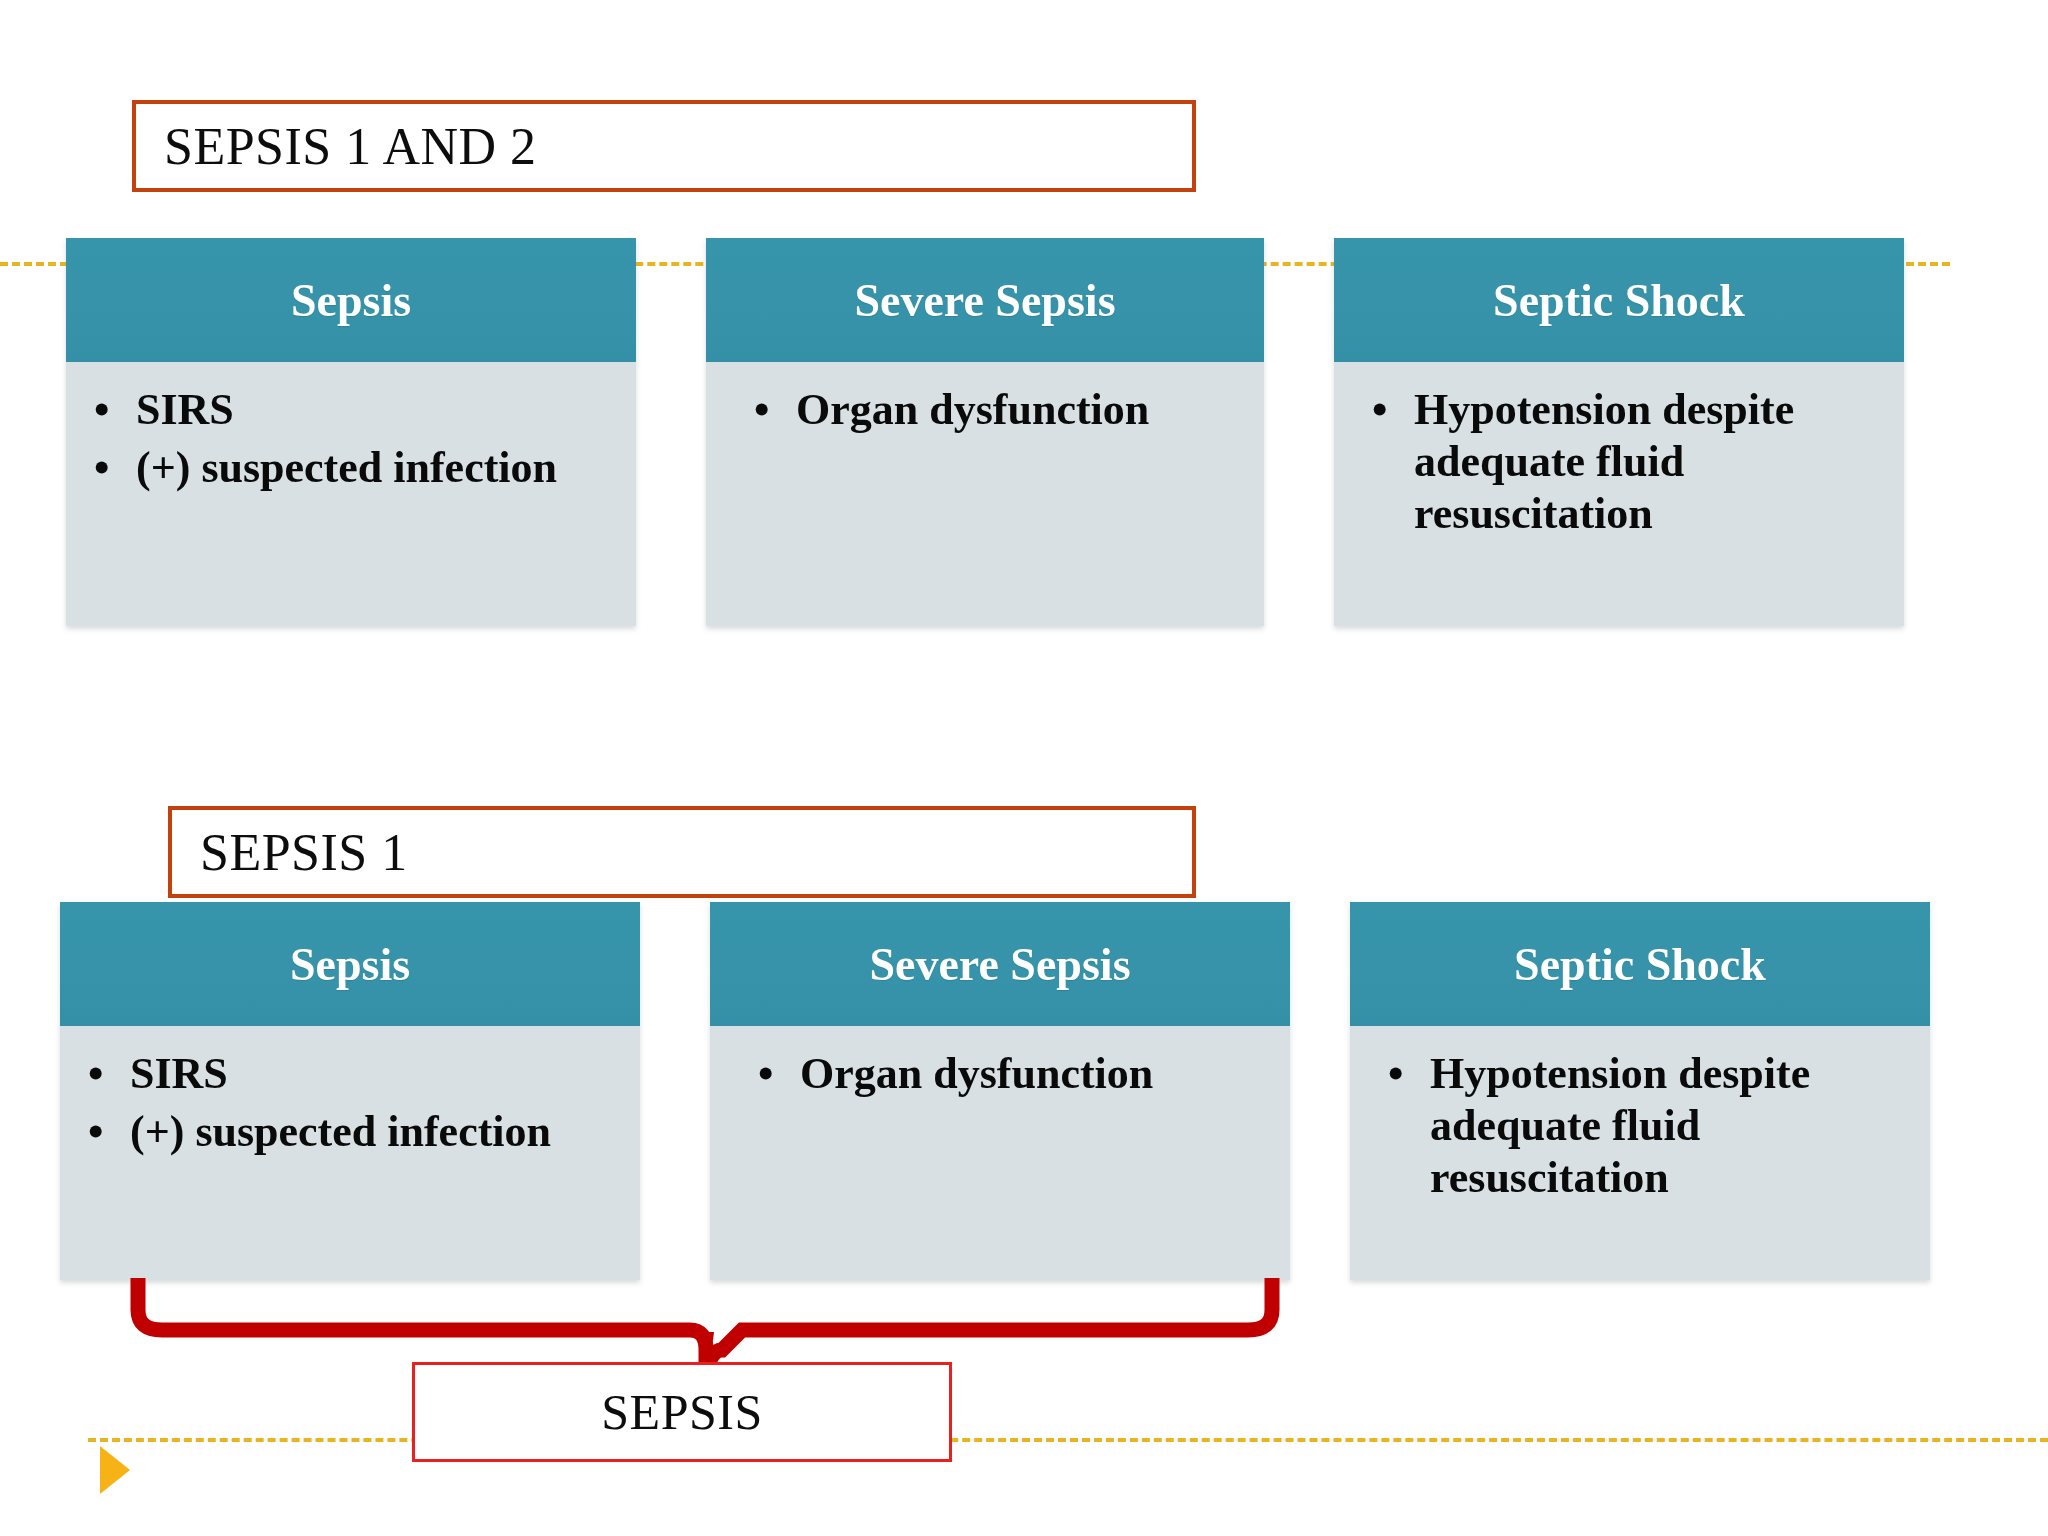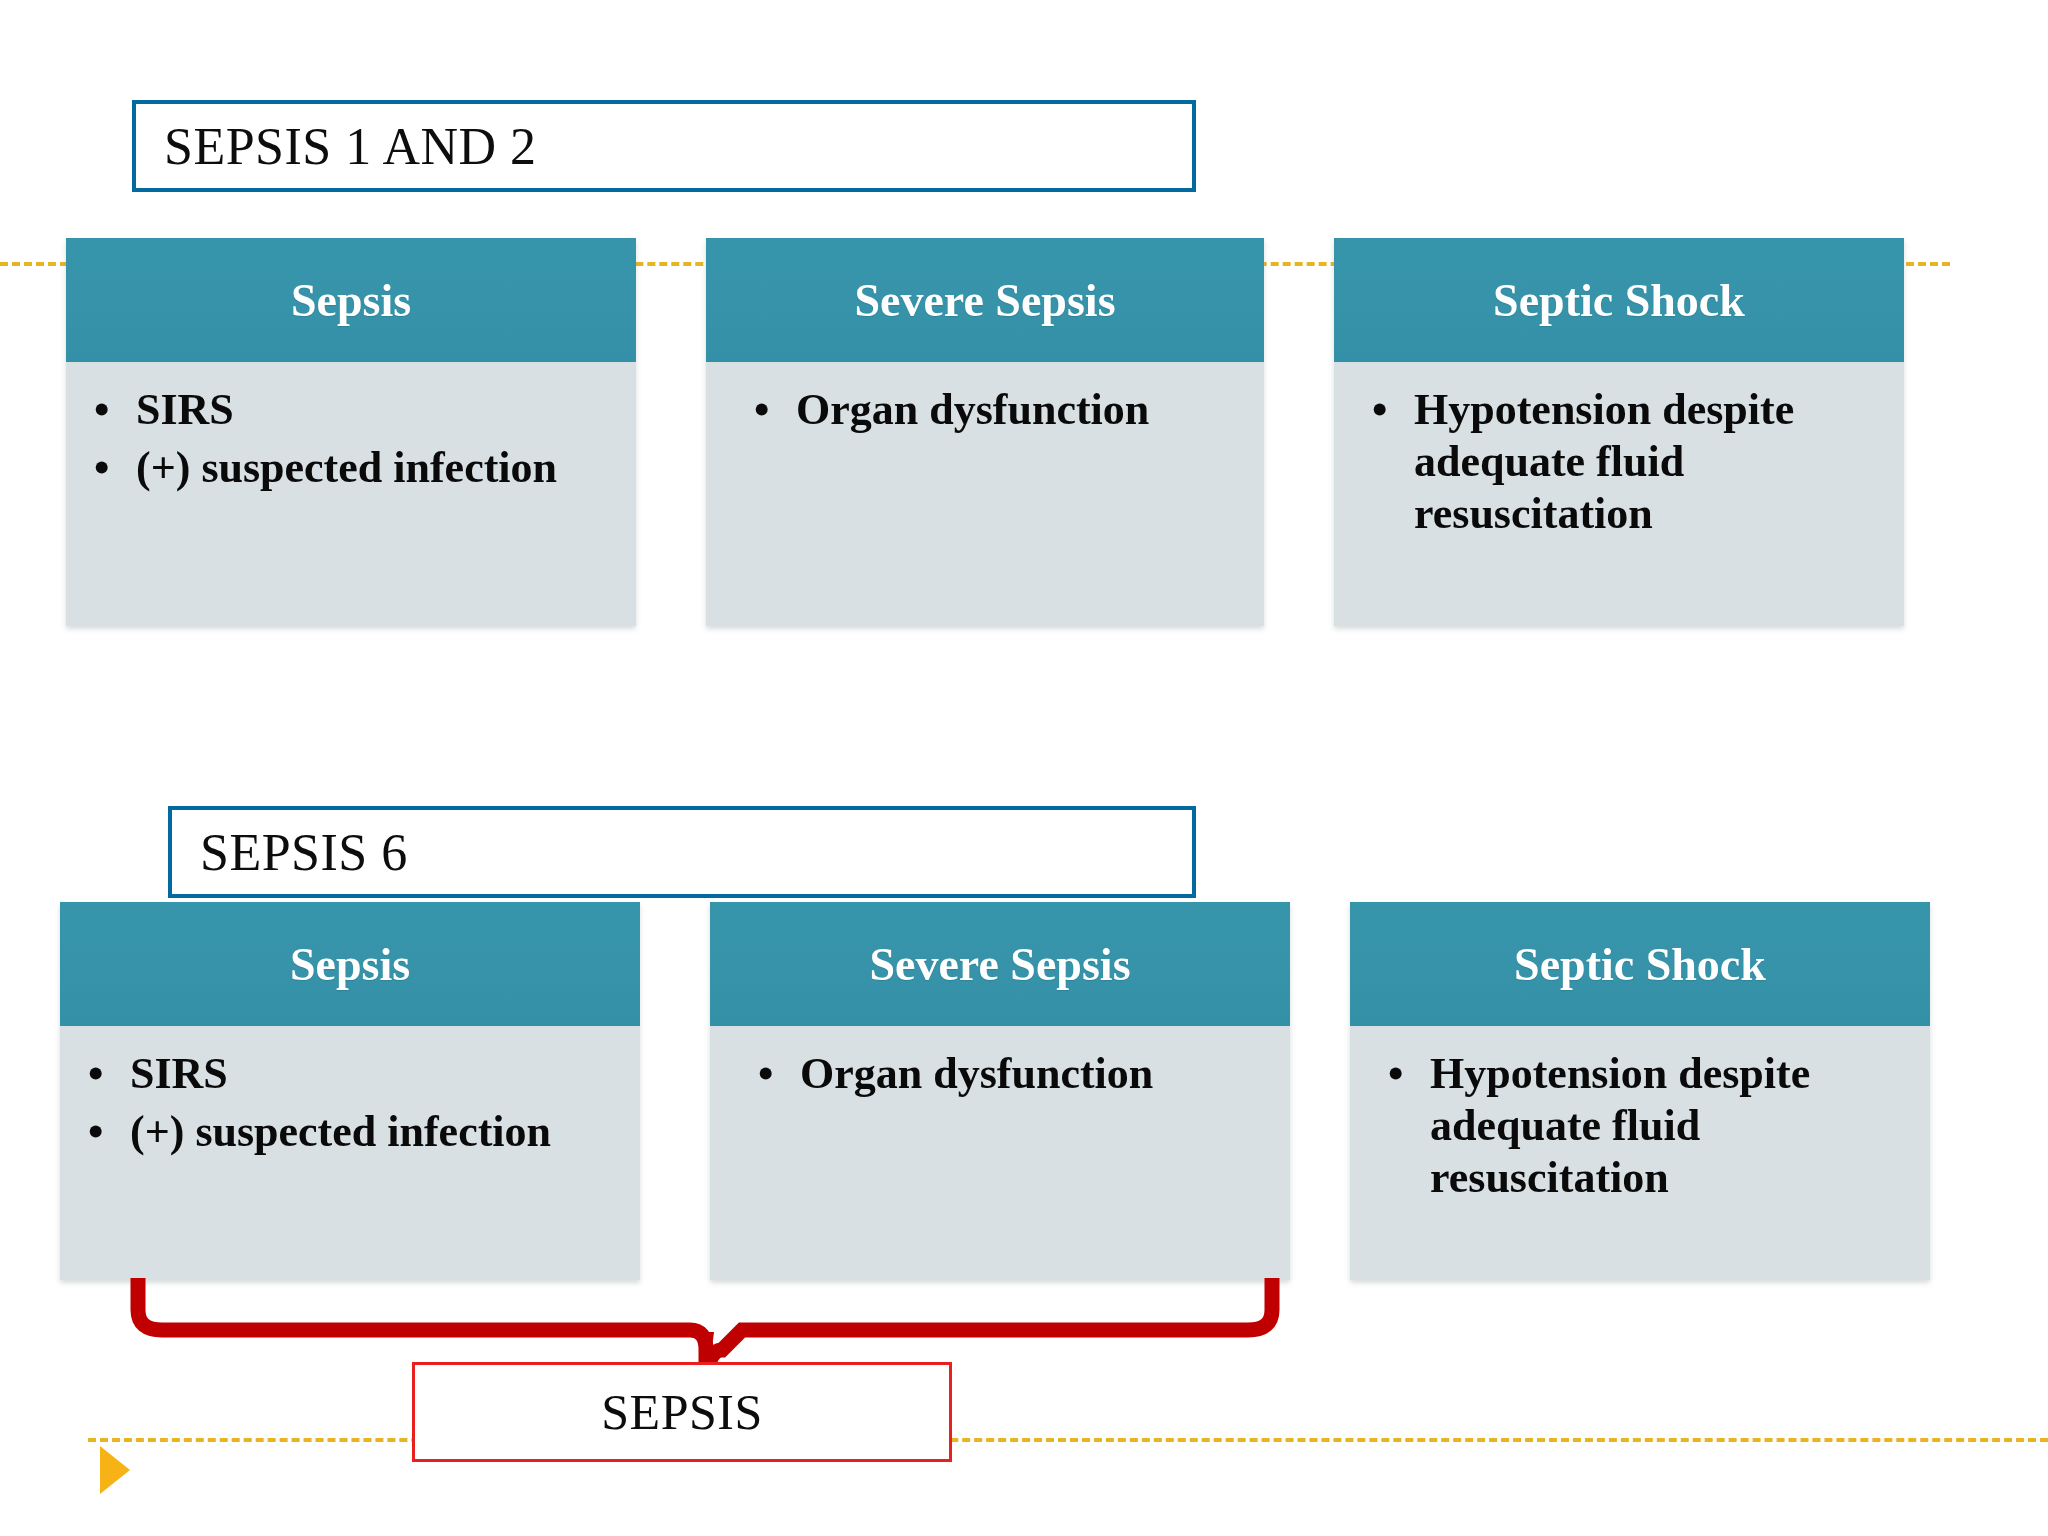--- a/index.html
+++ b/index.html
@@ -25,21 +25,21 @@
     border-top: 4px dashed #e8b422;
     z-index: 1;
   }
   #dash-rule-top  { left: 0px;  top: 262px;  width: 1950px; }
   #dash-rule-bottom { left: 88px; top: 1438px; width: 1960px; }
 
   
   .title-box {
     position: absolute;
     background: #ffffff;
-    border: 4px solid #0369a1;
+    border: 4px solid #c2410c;
     box-sizing: border-box;
     display: flex;
     align-items: center;
     z-index: 6;
   }
   .title-box .title-text {
     font-family: "Liberation Serif", "DejaVu Serif", serif;
     font-size: 52px;
     font-weight: 400;
     color: #0d0d0d;
@@ -213,21 +213,21 @@
       <ul class="bullet-list">
         <li class="bullet-item">
           <span class="bullet-dot">•</span>
           <span>Hypotension despite adequate fluid resuscitation</span>
         </li>
       </ul>
     </div>
   </div>
 
   <div id="title-box-2" class="title-box">
-    <span class="title-text">SEPSIS 6</span>
+    <span class="title-text">SEPSIS 1</span>
   </div>
 
   <div id="card-r2-c1" class="card">
     <div class="card-header">
       <span class="card-title">Sepsis</span>
     </div>
     <div class="card-body">
       <ul class="bullet-list">
         <li class="bullet-item">
           <span class="bullet-dot">•</span>

